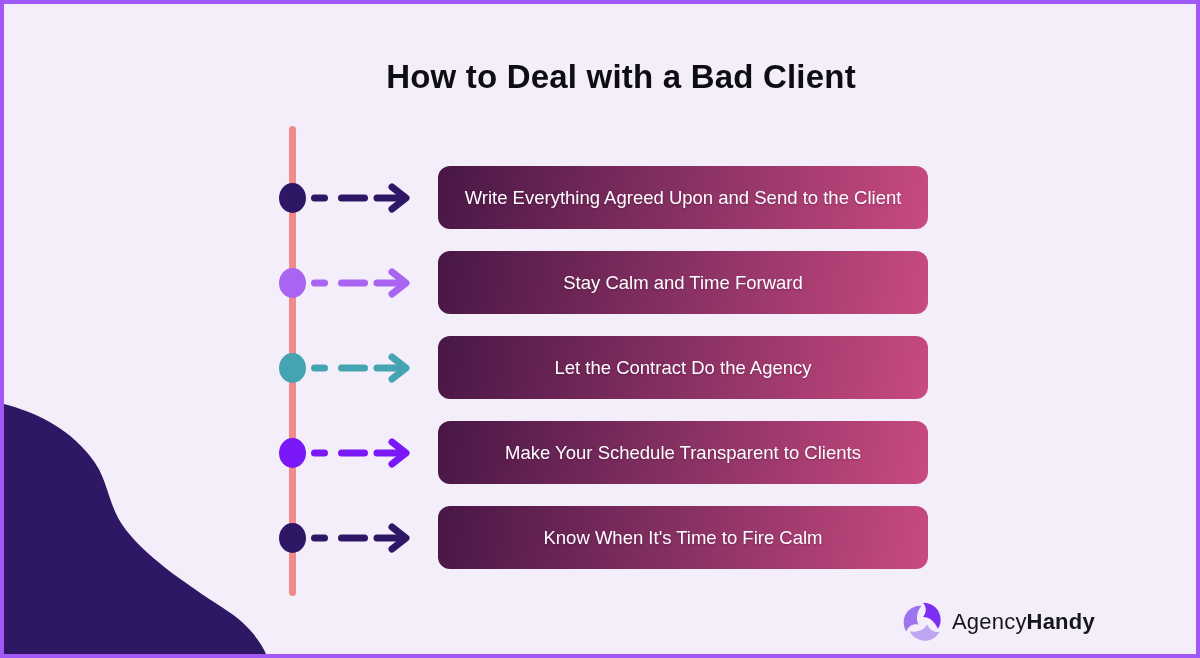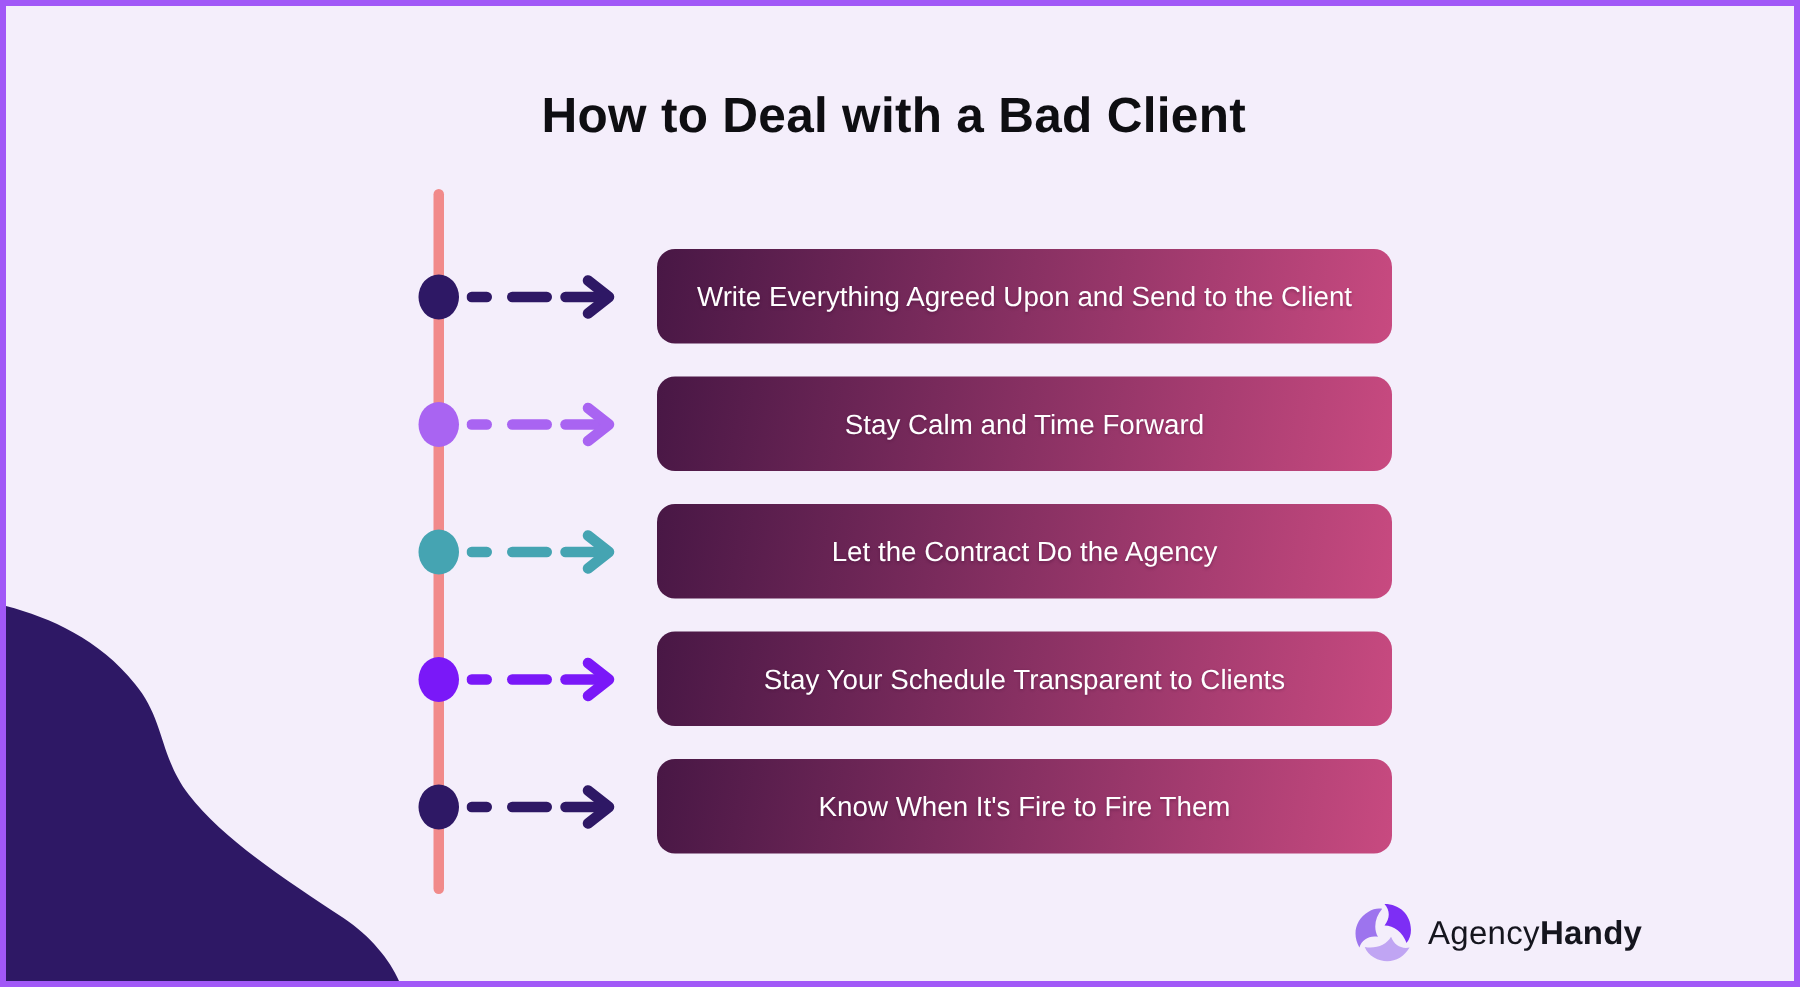--- a/index.html
+++ b/index.html
@@ -10,20 +10,21 @@
     background:#f4eefb;
     border:4px solid #a158f7;
     overflow:hidden;
     font-family:"Liberation Sans", sans-serif;
     --g1:#481745;
     --g2:#c84a80;
   }
   .title{
     position:absolute;
     top:26px;left:357px;width:520px;
+    text-align:center;
     font-size:33px;
     font-weight:800;
     line-height:50px;
     color:#0e0e12;
     letter-spacing:0.2px;
   }
   .timeline{
     position:absolute;
     left:285px;top:122px;
     width:7px;height:470px;
@@ -140,34 +141,34 @@
   <div class="row" style="top:417px">
     <span style="color: rgb(122, 24, 248);">
       <span class="dot"></span>
       <svg class="arrow" viewBox="0 0 104 30">
         <rect x="0" y="11.5" width="17" height="7" rx="3.5" fill="currentColor"></rect>
         <rect x="27" y="11.5" width="30" height="7" rx="3.5" fill="currentColor"></rect>
         <path d="M66,15 L88,15" stroke="currentColor" stroke-width="7" stroke-linecap="round" fill="none"></path>
         <path d="M81,4 L95,15 L81,26" stroke="currentColor" stroke-width="7" stroke-linecap="round" stroke-linejoin="round" fill="none"></path>
       </svg>
     </span>
-    <div class="step-box">Stay Your Schedule Transparent to Clients</div>
+    <div class="step-box">Make Your Schedule Transparent to Clients</div>
   </div>
 
   <div class="row" style="top:502px">
     <span style="color: rgb(46, 24, 101);">
       <span class="dot"></span>
       <svg class="arrow" viewBox="0 0 104 30">
         <rect x="0" y="11.5" width="17" height="7" rx="3.5" fill="currentColor"></rect>
         <rect x="27" y="11.5" width="30" height="7" rx="3.5" fill="currentColor"></rect>
         <path d="M66,15 L88,15" stroke="currentColor" stroke-width="7" stroke-linecap="round" fill="none"></path>
         <path d="M81,4 L95,15 L81,26" stroke="currentColor" stroke-width="7" stroke-linecap="round" stroke-linejoin="round" fill="none"></path>
       </svg>
     </span>
-    <div class="step-box">Know When It's Fire to Fire Them</div>
+    <div class="step-box">Know When It's Time to Fire Calm</div>
   </div>
 
   <div class="brand">
     <svg class="brand-icon" viewBox="0 0 100 100">
       <g>
         <path d="M50 4 C74 4 92 21 92 45 C92 53 90 60 85 66 C79 49 65 38 50 38 C59 27 59 14 50 4 Z" fill="#7d2ef5"></path>
         <path d="M50 4 C74 4 92 21 92 45 C92 53 90 60 85 66 C79 49 65 38 50 38 C59 27 59 14 50 4 Z" fill="#9d74ee" transform="rotate(240 50 50)"></path>
         <path d="M50 4 C74 4 92 21 92 45 C92 53 90 60 85 66 C79 49 65 38 50 38 C59 27 59 14 50 4 Z" fill="#c0a5f3" transform="rotate(120 50 50)"></path>
       </g>
     </svg>

